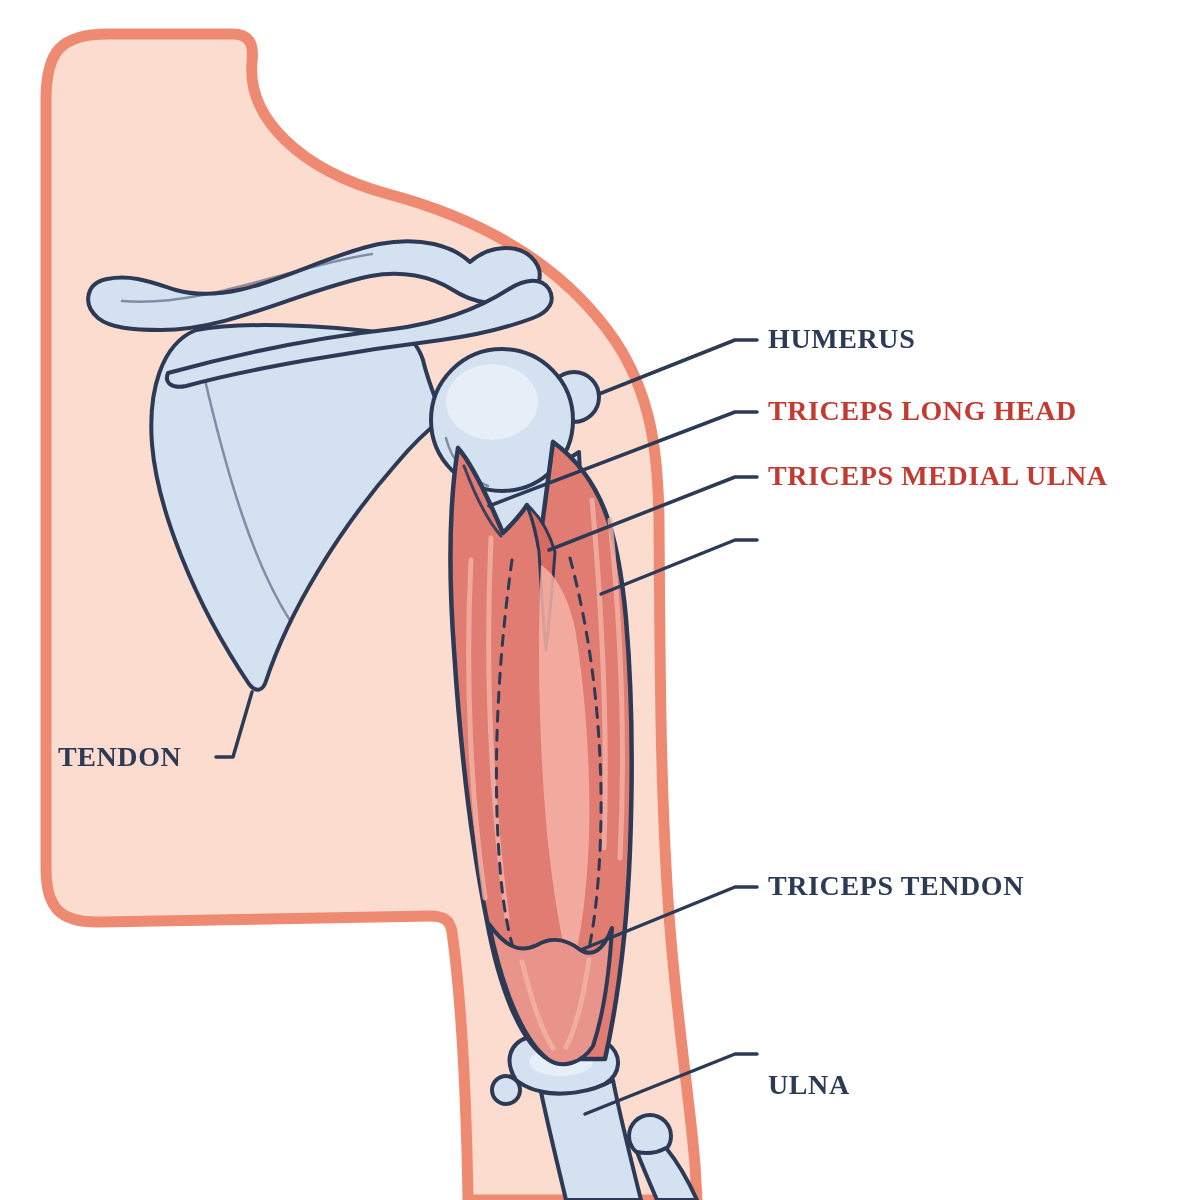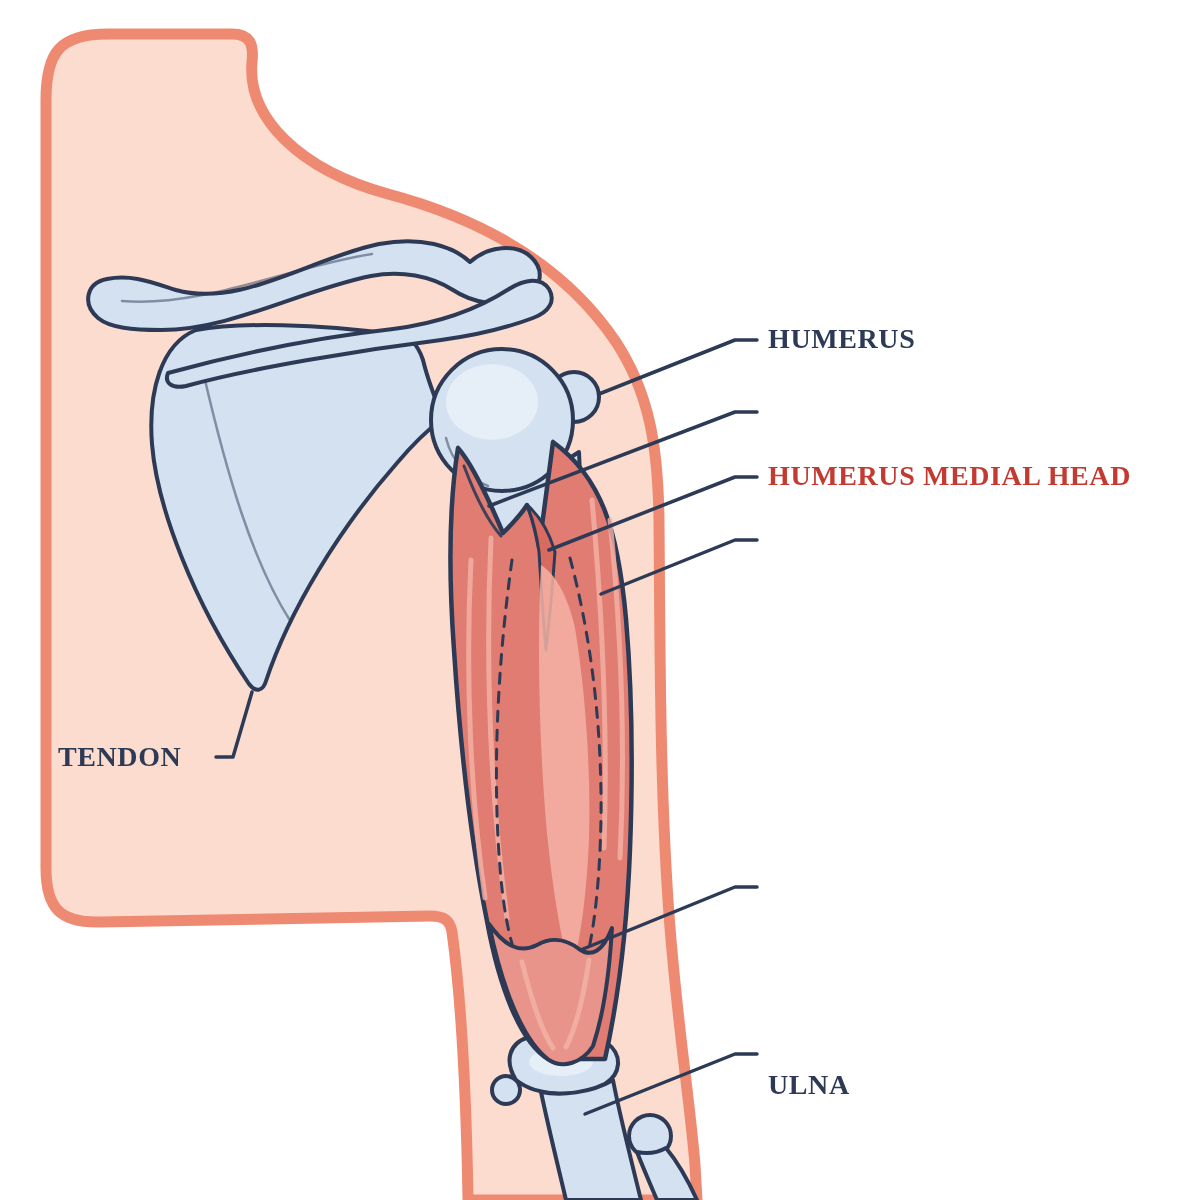--- a/index.html
+++ b/index.html
@@ -180,17 +180,19 @@
       <polyline class="leader" points="489,506 735,412 757,412"></polyline>
       <polyline class="leader" points="549,550 735,477 757,477"></polyline>
       <polyline class="leader" points="601,594 735,540 757,540"></polyline>
       <polyline class="leader" points="216,757 233,757 252,692"></polyline>
       <polyline class="leader" points="583,949 735,887 757,887"></polyline>
       <polyline class="leader" points="585,1114 735,1054 757,1054"></polyline>
     </g>
   </svg>
 
   <div class="label" style="left:768px;top:322px;">HUMERUS</div>
-  <div class="label red" style="left:768px;top:459px;">HUMERUS MEDIAL HEAD</div>
+  <div class="label red" style="left:768px;top:394px;">TRICEPS LONG HEAD</div>
+  <div class="label red" style="left:768px;top:459px;">TRICEPS MEDIAL ULNA</div>
   <div class="label" style="left:58px;top:740px;">TENDON</div>
+  <div class="label" style="left:768px;top:869px;">TRICEPS TENDON</div>
   <div class="label" style="left:768px;top:1036px;margin-top:32px;">ULNA</div>
 
 </div>
 
 </body></html>

